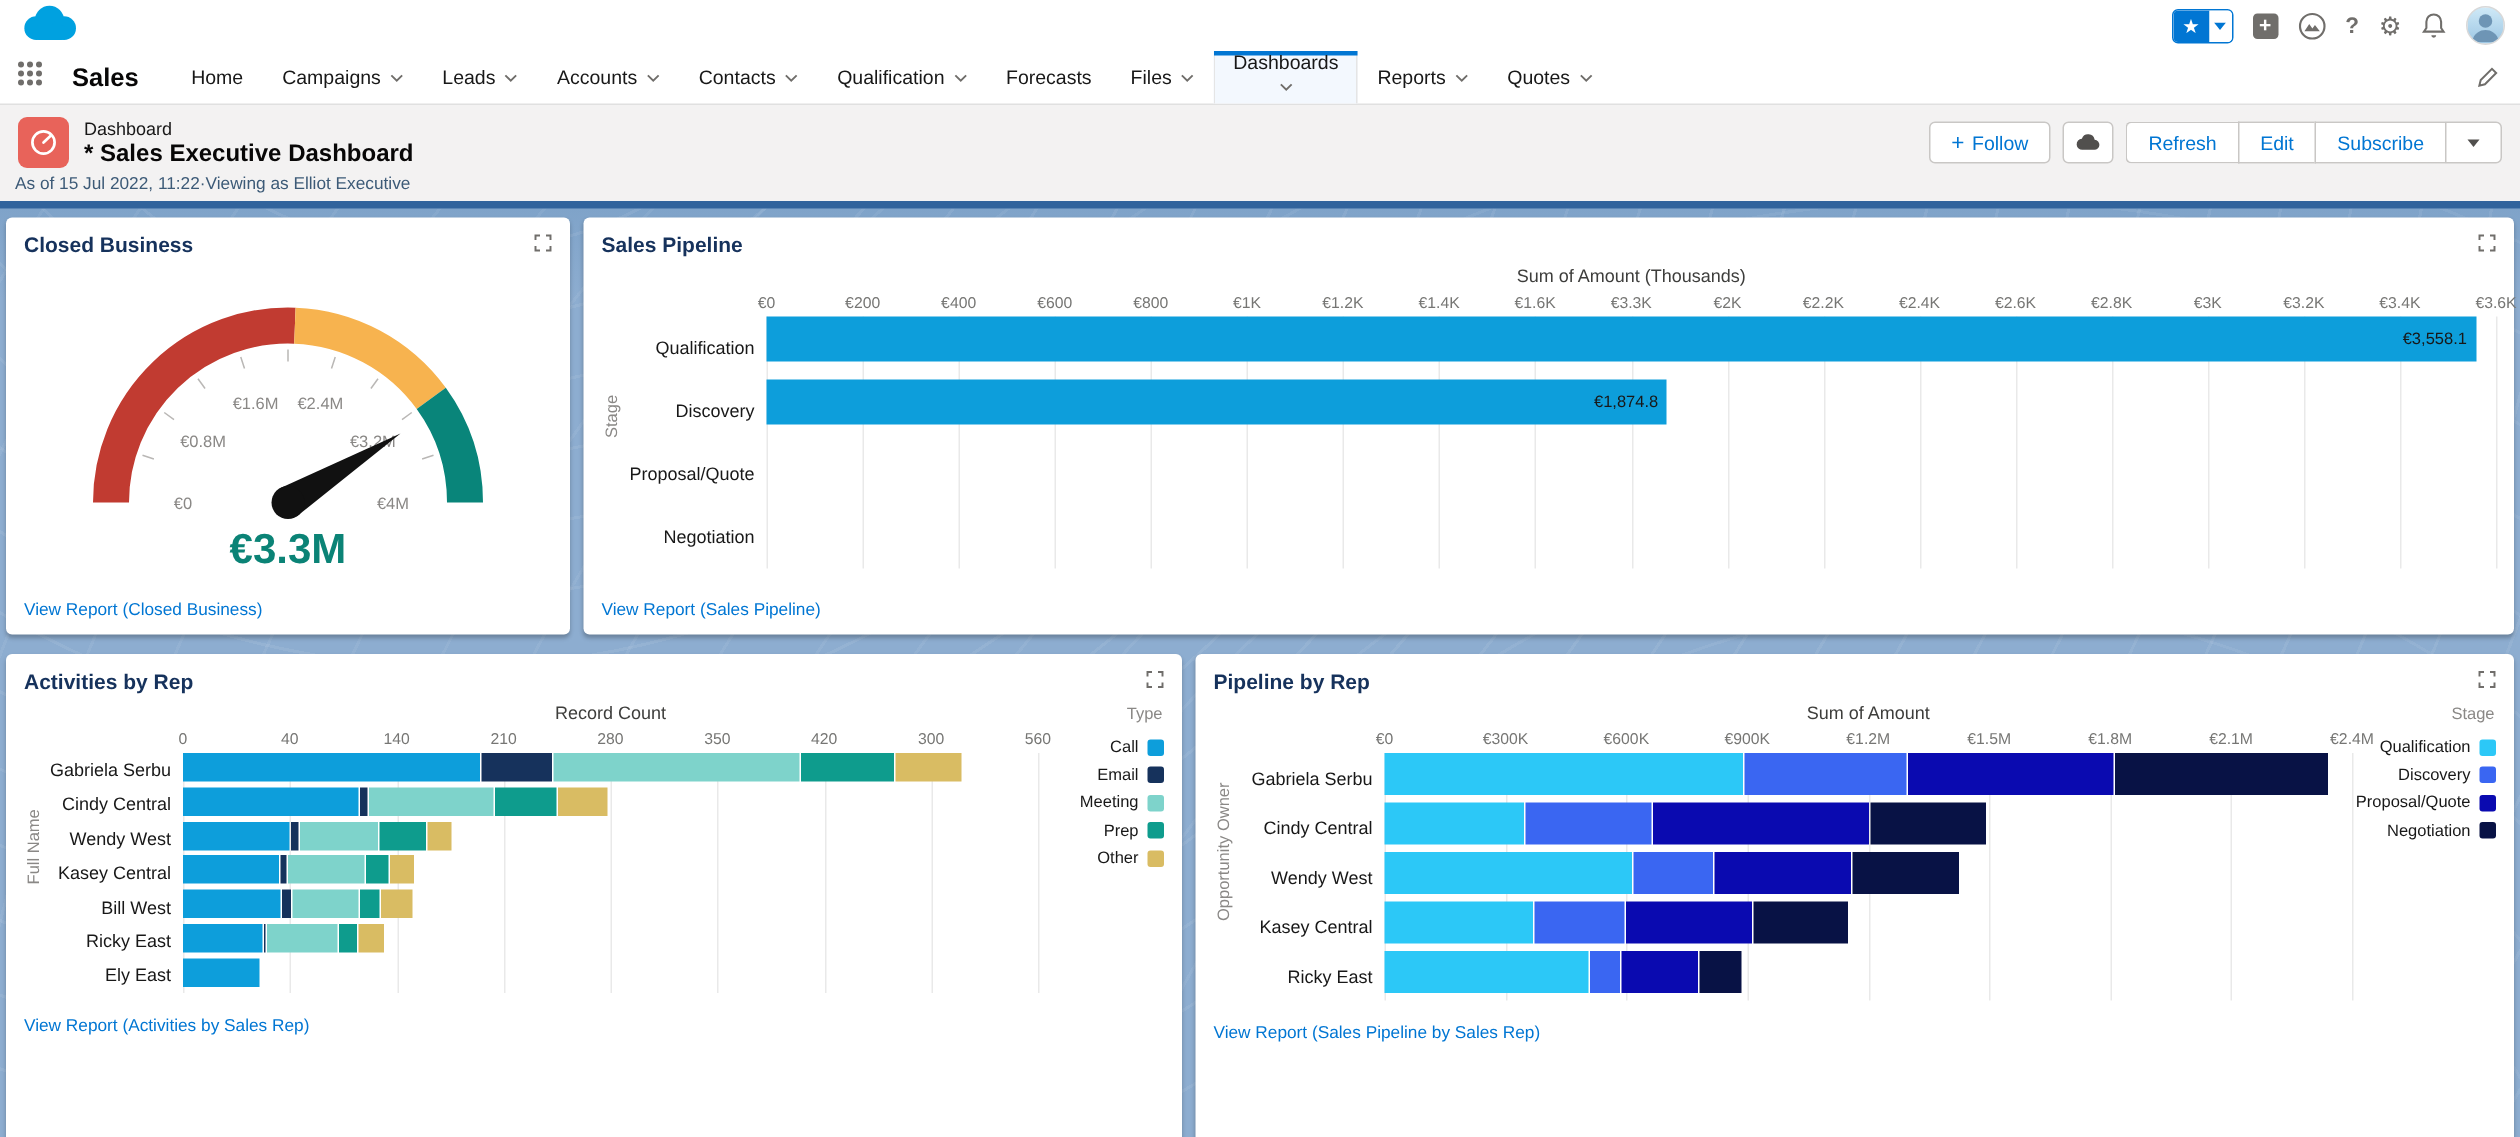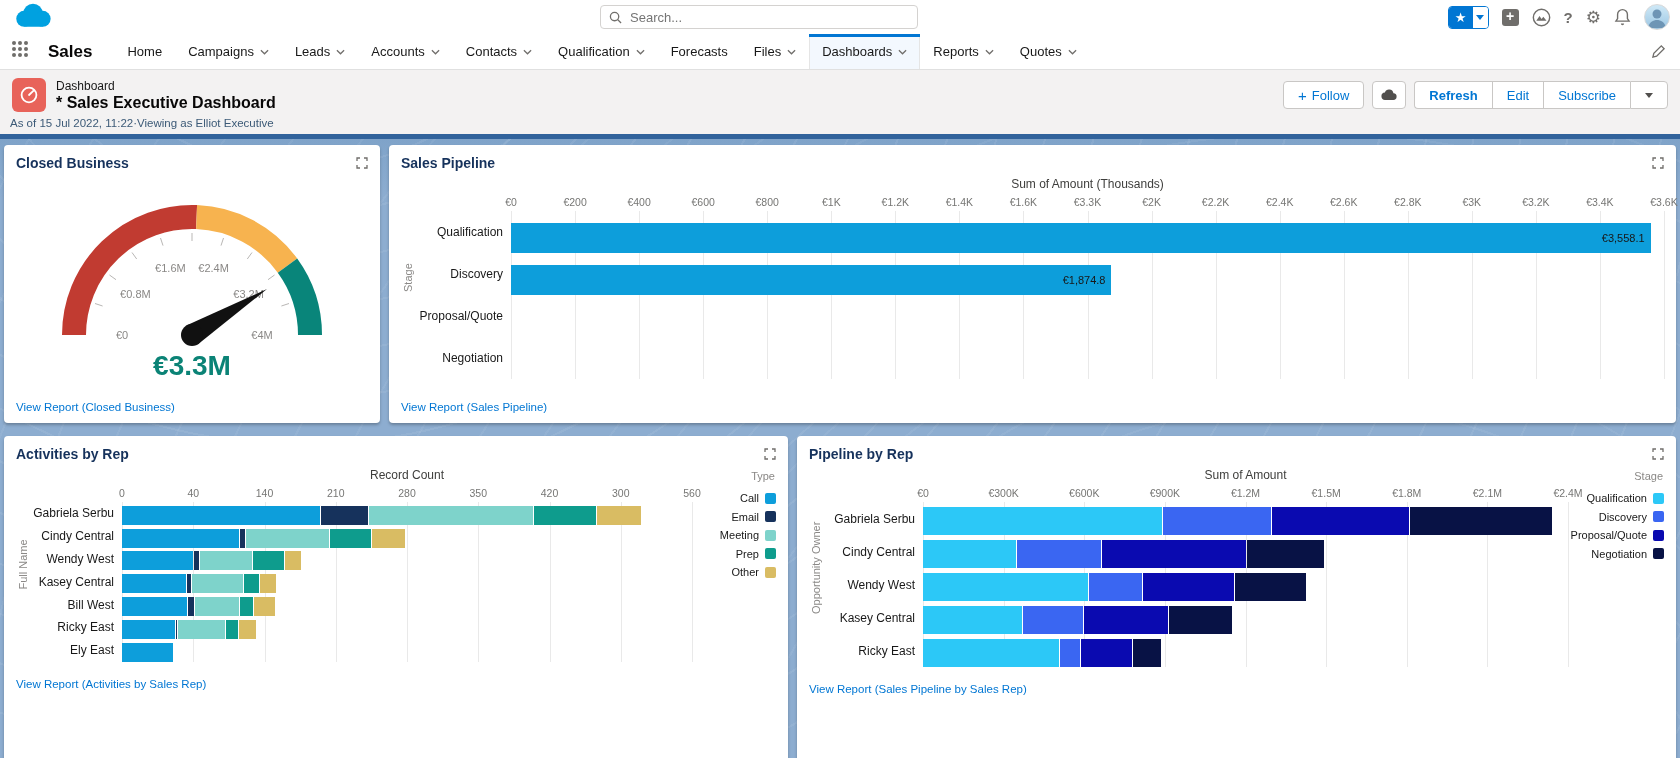--- a/index.html
+++ b/index.html
@@ -25,37 +25,37 @@
   .gearglyph { font-size:17px; }
   .avatar { width:26px; height:26px; border-radius:50%; background:linear-gradient(#cfe9f7,#9cc6e3); overflow:hidden; border:1px solid #d8d8d8; }
 
   
   .tabbar { height:36px; background:#fff; display:flex; align-items:stretch; border-bottom:1px solid #e0e0e0; position:relative; }
   .waffle { width:22px; height:22px; margin:7px 10px 0 12px; display:grid; grid-template-columns:repeat(3,4px); grid-template-rows:repeat(3,4px); gap:2px; cursor:pointer; }
   .waffle i { width:4px; height:4px; border-radius:50%; background:#706e6b; }
   .appname { font-size:17px; font-weight:700; color:#080707; display:flex; align-items:center; margin:0 22px 0 4px; }
   #tab-strip { display:flex; align-items:stretch; }
   .tab { display:flex; align-items:center; gap:6px; padding:0 13px; font-size:13px; color:#181818; cursor:pointer; position:relative; }
-  .tab.active { background:#f3f8fe; box-shadow:inset 0 3px 0 #0176d3, inset 1px 0 0 #e5e5e5, inset -1px 0 0 #e5e5e5; }
+  .tab.active { background:#f3f8fe; box-shadow:inset 0 3px 0 #0176d3, inset 1px 0 0 #e5e5e5, inset -1px 0 0 #e5e5e5;flex-direction:column; }
   .pencil { position:absolute; right:14px; top:10px; }
 
   
   .phead { height:64px; background:#f3f2f2; position:relative; padding:8px 12px 0 12px; }
   .phead-row { display:flex; align-items:center; }
   .obj-icon { width:34px; height:34px; border-radius:6px; background:#e8635a; display:flex; align-items:center; justify-content:center; margin-right:10px; }
   .ph-entity { font-size:12px; color:#181818; line-height:14px; }
   .ph-title { font-size:16px; font-weight:700; color:#080707; line-height:19px; }
   .ph-meta { position:absolute; left:10px; top:47px; font-size:11.5px; color:#3c5a77; }
   .ph-actions { margin-left:auto; display:flex; align-items:center; gap:8px; }
   .btn { height:28px; background:#fff; border:1px solid #c9c7c5; border-radius:4px; color:#0176d3;
          font-size:13px; padding:0 14px; display:flex; align-items:center; gap:5px; cursor:pointer;
          font-family:"Liberation Sans", sans-serif; }
   .btn-group { display:flex; }
   .btn-group .btn { border-radius:0; border-right-width:0; }
-  .btn-group .btn:first-child { border-radius:4px 0 0 4px;font-weight:bold; }
+  .btn-group .btn:first-child { border-radius:4px 0 0 4px; }
   .btn-group .btn:last-child { border-radius:0 4px 4px 0; border-right-width:1px; }
   .btn.iconbtn { padding:0 8px; color:#514f4d; }
   .caret-sm { width:0; height:0; border-left:4px solid transparent; border-right:4px solid transparent; border-top:5px solid #514f4d; }
 
   
   .content { height:624px; border-top:5px solid #31639c; padding:6px 4px 0 4px;
     background-color:#8dadd0;
     background-image: repeating-radial-gradient(circle at 18% -40%, rgba(255,255,255,0.07) 0 2px, transparent 2px 46px),
                       repeating-radial-gradient(circle at 78% 130%, rgba(255,255,255,0.06) 0 2px, transparent 2px 54px),
                       linear-gradient(#7fa3c9, #8dadd0 60px); }
@@ -79,21 +79,21 @@
   .hbar-main { flex:1; min-width:0; }
   .axis-title { text-align:center; font-size:12px; color:#3e3e3c; height:16px; }
   .hbar-body { display:flex; }
   .cats { display:flex; flex-direction:column; }
   .cat { display:flex; align-items:center; justify-content:flex-end; padding-right:8px; font-size:12px; color:#181818; }
   .plotcol { flex:1; min-width:0; }
   .ticksrow { position:relative; height:18px; }
   .tick { position:absolute; bottom:3px; transform:translateX(-50%); font-size:10.5px; color:#767674; white-space:nowrap; }
   .plot { position:relative; }
   .gline { position:absolute; top:0; bottom:0; width:1px; background:#e9e9e9; }
-  .bar-row { position:relative; display:flex; align-items:flex-end;text-decoration:underline; }
+  .bar-row { position:relative; display:flex; align-items:flex-start;text-decoration:underline; }
   .sbar { position:relative; background:#0d9edb; }
   .sbar .blabel { position:absolute; right:6px; top:50%; transform:translateY(-50%); font-size:11px; color:#181818; white-space:nowrap; }
   .seg { height:100%; margin-right:1px; }
   .legend { padding-top:2px; }
   .leg-h { text-align:right; font-size:11px; color:#8a8886; margin-bottom:7px; padding-right:1px; }
   .leg-e { display:flex; align-items:center; justify-content:flex-end; gap:6px; height:18.5px; font-size:11px; color:#181818; }
   .chip { width:11px; height:11px; border-radius:2px; flex:0 0 auto; }
   .gaugewrap { display:flex; justify-content:center; }
 </style>
 </head>
@@ -101,27 +101,20 @@
 
 <header class="gnav">
   <svg class="logo" viewBox="0 0 50 34">
     <g fill="#00a1e0">
       <circle cx="15" cy="19" r="9"></circle>
         <circle cx="25" cy="13" r="11"></circle>
         <circle cx="36" cy="19" r="9"></circle>
       <rect x="12" y="17" width="27" height="11" rx="5"></rect>
     </g>
   </svg>
-  <div class="searchbox">
-    <svg width="13" height="13" viewBox="0 0 14 14">
-      <circle cx="6" cy="6" r="4.5" fill="none" stroke="#706e6b" stroke-width="1.4"></circle>
-      <line x1="9.5" y1="9.5" x2="13" y2="13" stroke="#706e6b" stroke-width="1.4"></line>
-    </svg>
-    <input placeholder="Search..." style="">
-  </div>
   <div class="gnav-right">
     <span class="favgroup">
       <span class="favstar">★</span>
       <span class="favcaret">
         <svg width="8" height="5" viewBox="0 0 8 5">
             <path d="M0 0l4 5 4-5z" fill="#0176d3"></path>
           </svg>
       </span>
     </span>
     <span class="gicon">

